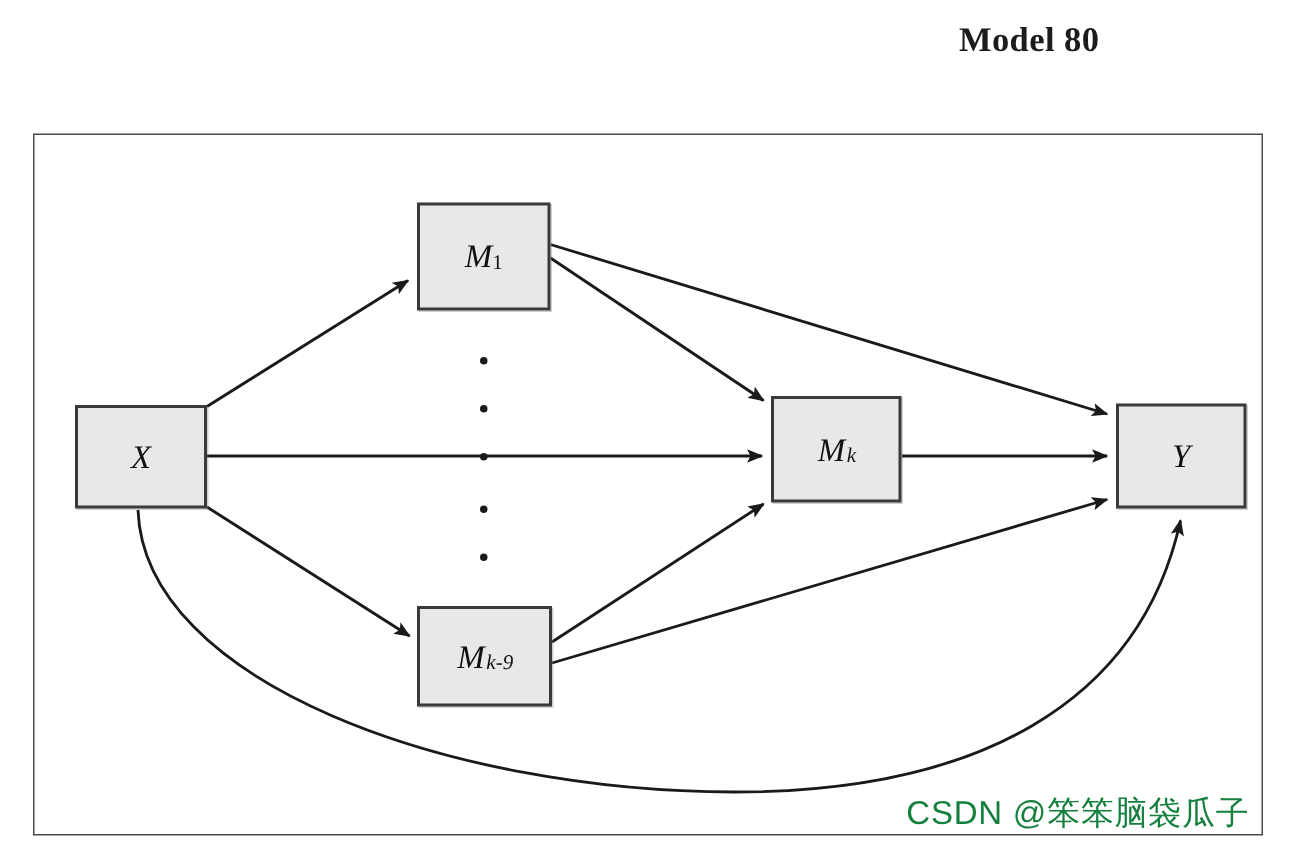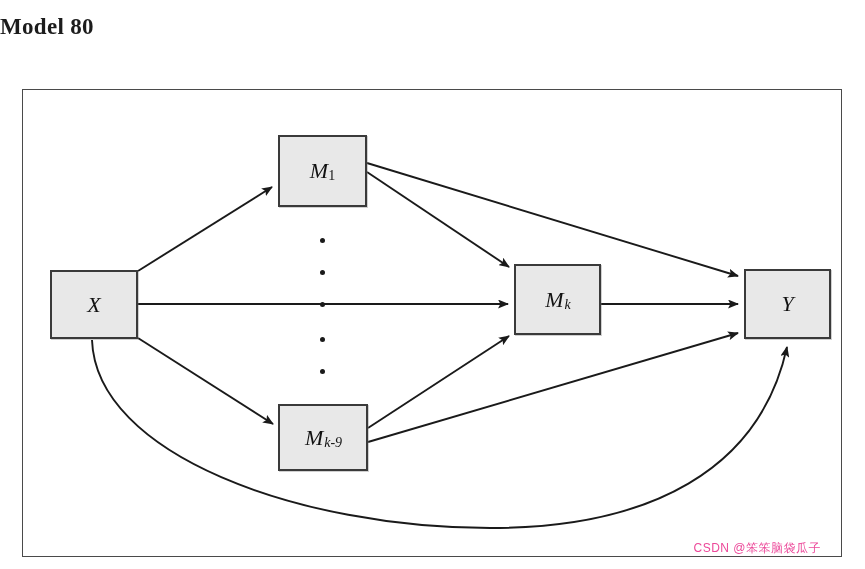--- a/index.html
+++ b/index.html
@@ -12,21 +12,21 @@
     height: 569px;
     position: relative;
     font-family: "Liberation Serif", "DejaVu Serif", serif;
     overflow: hidden;
   }
   #page-title {
     position: absolute;
     top: 14px;
     left: 0;
     width: 733px;
-    text-align: left;
+    text-align: right;
     font-family: "Liberation Serif", "DejaVu Serif", serif;
     font-weight: bold;
     font-size: 23px;
     color: #1c1c1c;
     letter-spacing: 0.3px;
   }
   #diagram-frame {
     position: absolute;
     left: 22px;
     top: 89px;
@@ -72,25 +72,25 @@
     position: relative;
     top: 5px;
   }
   #node-x      { left: 50px;  top: 270px; width: 88px;  height: 69px; }
   #node-m1     { left: 278px; top: 135px; width: 89px;  height: 72px; }
   #node-mk1    { left: 278px; top: 404px; width: 90px;  height: 67px; }
   #node-mk     { left: 514px; top: 264px; width: 87px;  height: 71px; }
   #node-y      { left: 744px; top: 269px; width: 87px;  height: 70px; }
   #watermark {
     position: absolute;
-    right: 44px;
+    right: 32px;
     bottom: 12px;
     font-family: "Liberation Sans", "DejaVu Sans", sans-serif;
-    font-size: 12px;
-    color: #ec4899;
+    font-size: 22px;
+    color: #15803d;
     white-space: nowrap;
     letter-spacing: 0.5px;
   }
   .dot {
     position: absolute;
     width: 5px;
     height: 5px;
     background: #1a1a1a;
     border-radius: 50%;
   }

